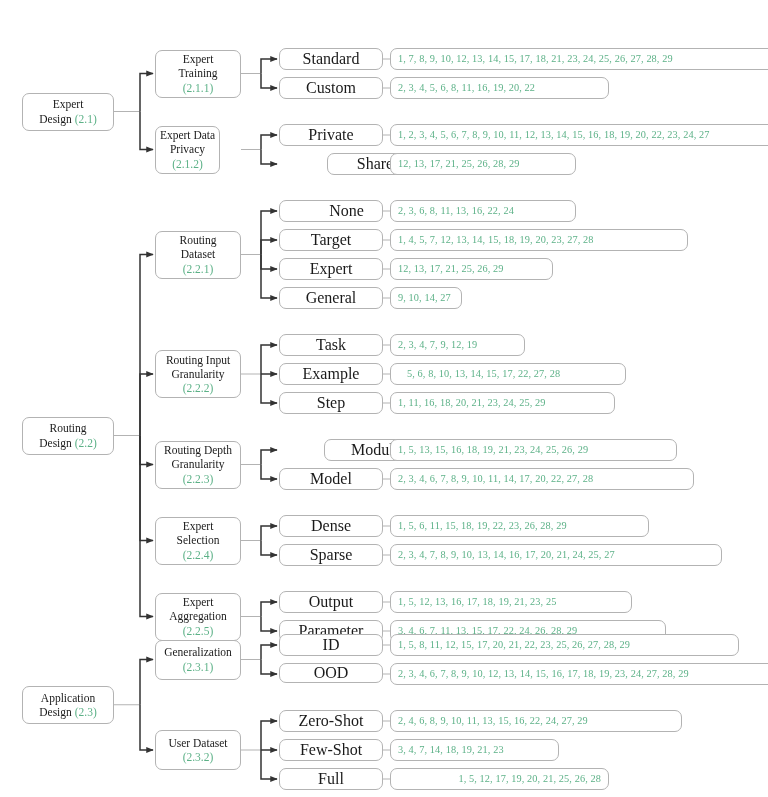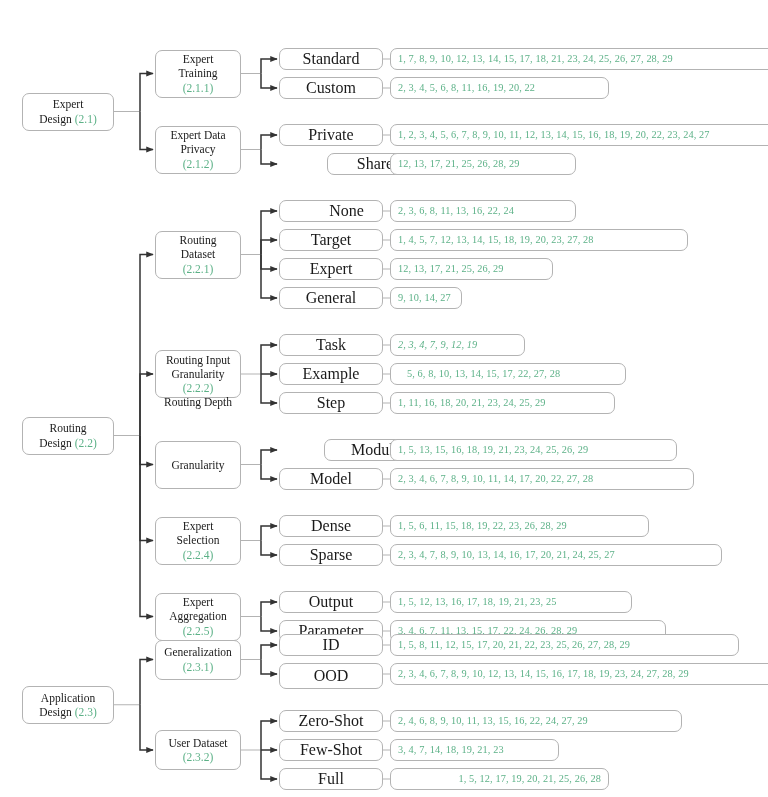--- a/index.html
+++ b/index.html
@@ -157,21 +157,21 @@
       </div>
       <div class="node refs" style="left: 390px; top: 124px; width: 472px; height: 22px;">
         <span>1, 2, 3, 4, 5, 6, 7, 8, 9, 10, 11, 12, 13, 14, 15, 16, 18, 19, 20, 22, 23, 24, 27</span>
       </div>
       <div class="node leaf" style="left: 279px; top: 153px; width: 104px; height: 22px; margin-left: 48px;">
         <span>Shared</span>
       </div>
       <div class="node refs" style="left: 390px; top: 153px; width: 186px; height: 22px;">
         <span>12, 13, 17, 21, 25, 26, 28, 29</span>
       </div>
-      <div class="node cat" style="left: 155px; top: 125.5px; width: 86px; height: 48px;">
+      <div class="node cat" style="left: 155px; top: 125.5px; width: 65px; height: 48px;">
         <span class="nline">Expert Data</span>
         <span class="nline">Privacy</span>
         <span class="nline secnum">(2.1.2)</span>
       </div>
       <div class="node root" style="left: 22px; top: 92.5px; width: 92px; height: 38px;">
         <span class="nline">Expert</span>
         <span class="nline">Design <span class="secnum">(2.1)</span></span>
       </div>
       <div class="node leaf" style="left: 279px; top: 200px; width: 104px; height: 22px; padding-left: 31px;">
         <span>None</span>
@@ -198,21 +198,21 @@
         <span>9, 10, 14, 27</span>
       </div>
       <div class="node cat" style="left: 155px; top: 230.5px; width: 86px; height: 48px;">
         <span class="nline">Routing</span>
         <span class="nline">Dataset</span>
         <span class="nline secnum">(2.2.1)</span>
       </div>
       <div class="node leaf" style="left: 279px; top: 334px; width: 104px; height: 22px;">
         <span>Task</span>
       </div>
-      <div class="node refs" style="left: 390px; top: 334px; width: 135px; height: 22px; font-style: italic;">
+      <div class="node refs" style="left: 390px; top: 334px; width: 135px; height: 22px;">
         <span>2, 3, 4, 7, 9, 12, 19</span>
       </div>
       <div class="node leaf" style="left: 279px; top: 363px; width: 104px; height: 22px;">
         <span>Example</span>
       </div>
       <div class="node refs" style="left: 390px; top: 363px; width: 236px; height: 22px; padding-left: 16px;">
         <span>5, 6, 8, 10, 13, 14, 15, 17, 22, 27, 28</span>
       </div>
       <div class="node leaf" style="left: 279px; top: 392px; width: 104px; height: 22px;">
         <span>Step</span>
@@ -230,21 +230,21 @@
       </div>
       <div class="node refs" style="left: 390px; top: 439px; width: 287px; height: 22px;">
         <span>1, 5, 13, 15, 16, 18, 19, 21, 23, 24, 25, 26, 29</span>
       </div>
       <div class="node leaf" style="left: 279px; top: 468px; width: 104px; height: 22px;">
         <span>Model</span>
       </div>
       <div class="node refs" style="left: 390px; top: 468px; width: 304px; height: 22px;">
         <span>2, 3, 4, 6, 7, 8, 9, 10, 11, 14, 17, 20, 22, 27, 28</span>
       </div>
-      <div class="node cat" style="left: 155px; top: 440.5px; width: 86px; height: 48px; gap: 48px;">
+      <div class="node cat" style="left: 155px; top: 440.5px; width: 86px; height: 48px;">
         <span class="nline">Routing Depth</span>
         <span class="nline">Granularity</span>
         <span class="nline secnum">(2.2.3)</span>
       </div>
       <div class="node leaf" style="left: 279px; top: 515px; width: 104px; height: 22px;">
         <span>Dense</span>
       </div>
       <div class="node refs" style="left: 390px; top: 515px; width: 259px; height: 22px;">
         <span>1, 5, 6, 11, 15, 18, 19, 22, 23, 26, 28, 29</span>
       </div>
@@ -279,21 +279,21 @@
       <div class="node root" style="left: 22px; top: 416.5px; width: 92px; height: 38px;">
         <span class="nline">Routing</span>
         <span class="nline">Design <span class="secnum">(2.2)</span></span>
       </div>
       <div class="node leaf" style="left: 279px; top: 634px; width: 104px; height: 22px;">
         <span>ID</span>
       </div>
       <div class="node refs" style="left: 390px; top: 634px; width: 349px; height: 22px;">
         <span>1, 5, 8, 11, 12, 15, 17, 20, 21, 22, 23, 25, 26, 27, 28, 29</span>
       </div>
-      <div class="node leaf" style="left: 279px; top: 663px; width: 104px; height: 26px;">
+      <div class="node leaf" style="left: 279px; top: 663px; width: 104px; height: 20px;">
         <span>OOD</span>
       </div>
       <div class="node refs" style="left: 390px; top: 663px; width: 439px; height: 22px;">
         <span>2, 3, 4, 6, 7, 8, 9, 10, 12, 13, 14, 15, 16, 17, 18, 19, 23, 24, 27, 28, 29</span>
       </div>
       <div class="node cat" style="left: 155px; top: 639.5px; width: 86px; height: 40px;">
         <span class="nline">Generalization</span>
         <span class="nline secnum">(2.3.1)</span>
       </div>
       <div class="node leaf" style="left: 279px; top: 710px; width: 104px; height: 22px;">

